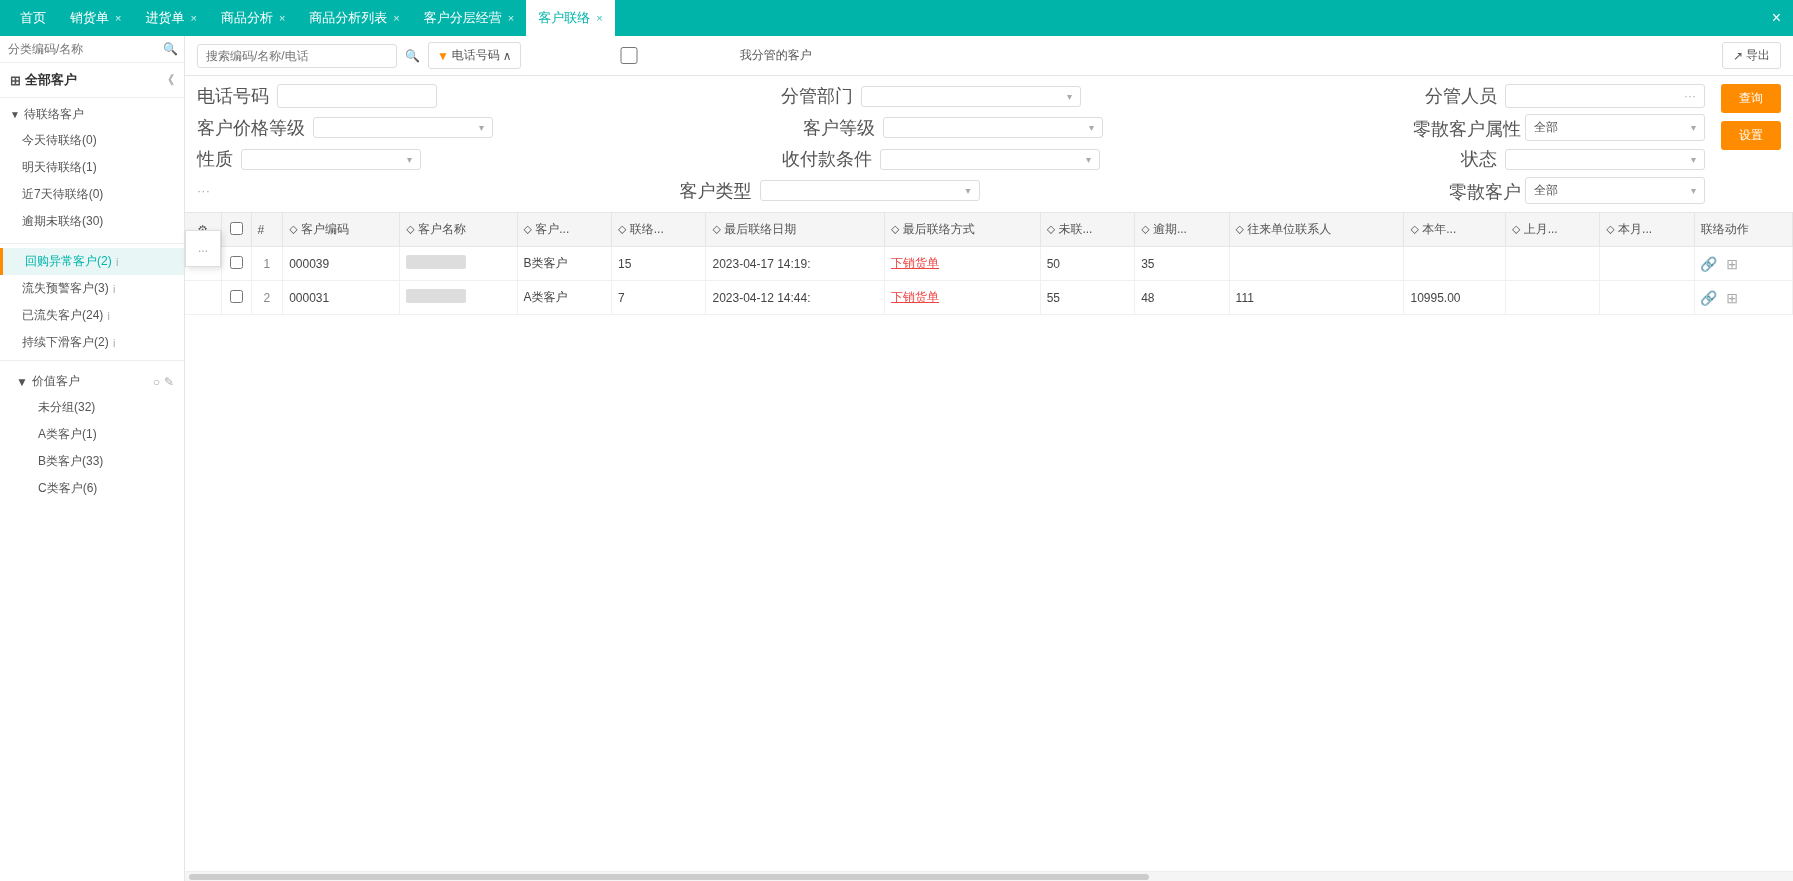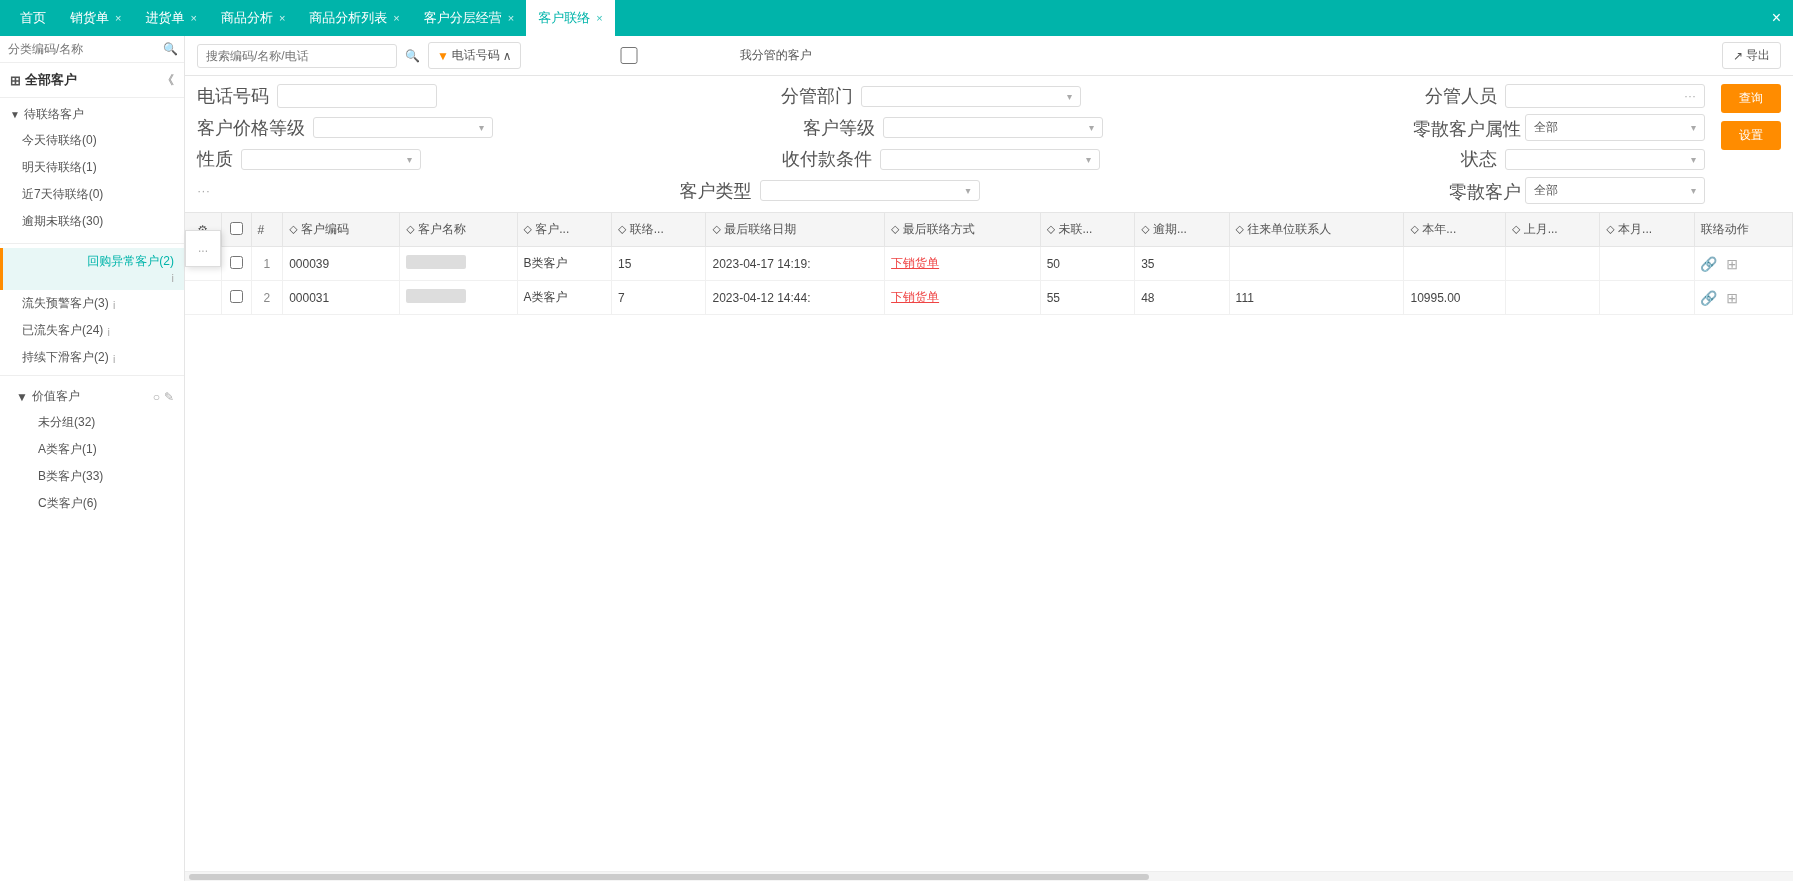--- a/index.html
+++ b/index.html
@@ -40,23 +40,23 @@
     .sidebar-all-customers .icon-grid { color: #555; margin-right: 4px; }
     .sidebar-all-customers .collapse-btn { color: #aaa; cursor: pointer; font-size: 12px; }
 
     .sidebar-section { padding: 4px 0; }
     .sidebar-group-label {
       display: flex; align-items: center; padding: 4px 10px; color: #555; font-size: 12px; cursor: pointer;
     }
     .sidebar-group-label .arrow { margin-right: 4px; font-size: 10px; }
     .sidebar-item {
       padding: 5px 10px 5px 22px; color: #555; cursor: pointer; font-size: 12px;
-      display: flex; align-items: flex-end;
-    }
-    .sidebar-item.active { background: #e8f7f6; color: #00b4aa; border-left: 3px solid #ff8c00; flex-direction: column; }
+      display: flex; align-items: center;
+    }
+    .sidebar-item.active { background: #e8f7f6; color: #00b4aa; border-left: 3px solid #ff8c00; }
 
     .sidebar-divider { height: 1px; background: #eee; margin: 4px 0; }
 
     .tooltip-box {
       position: absolute; left: 185px; top: 230px; background: #fff; border: 1px solid #ddd;
       padding: 8px 12px; font-size: 12px; color: #555; max-width: 320px; z-index: 100;
       box-shadow: 2px 2px 6px rgba(0,0,0,0.12); line-height: 1.6;
     }
 
     

